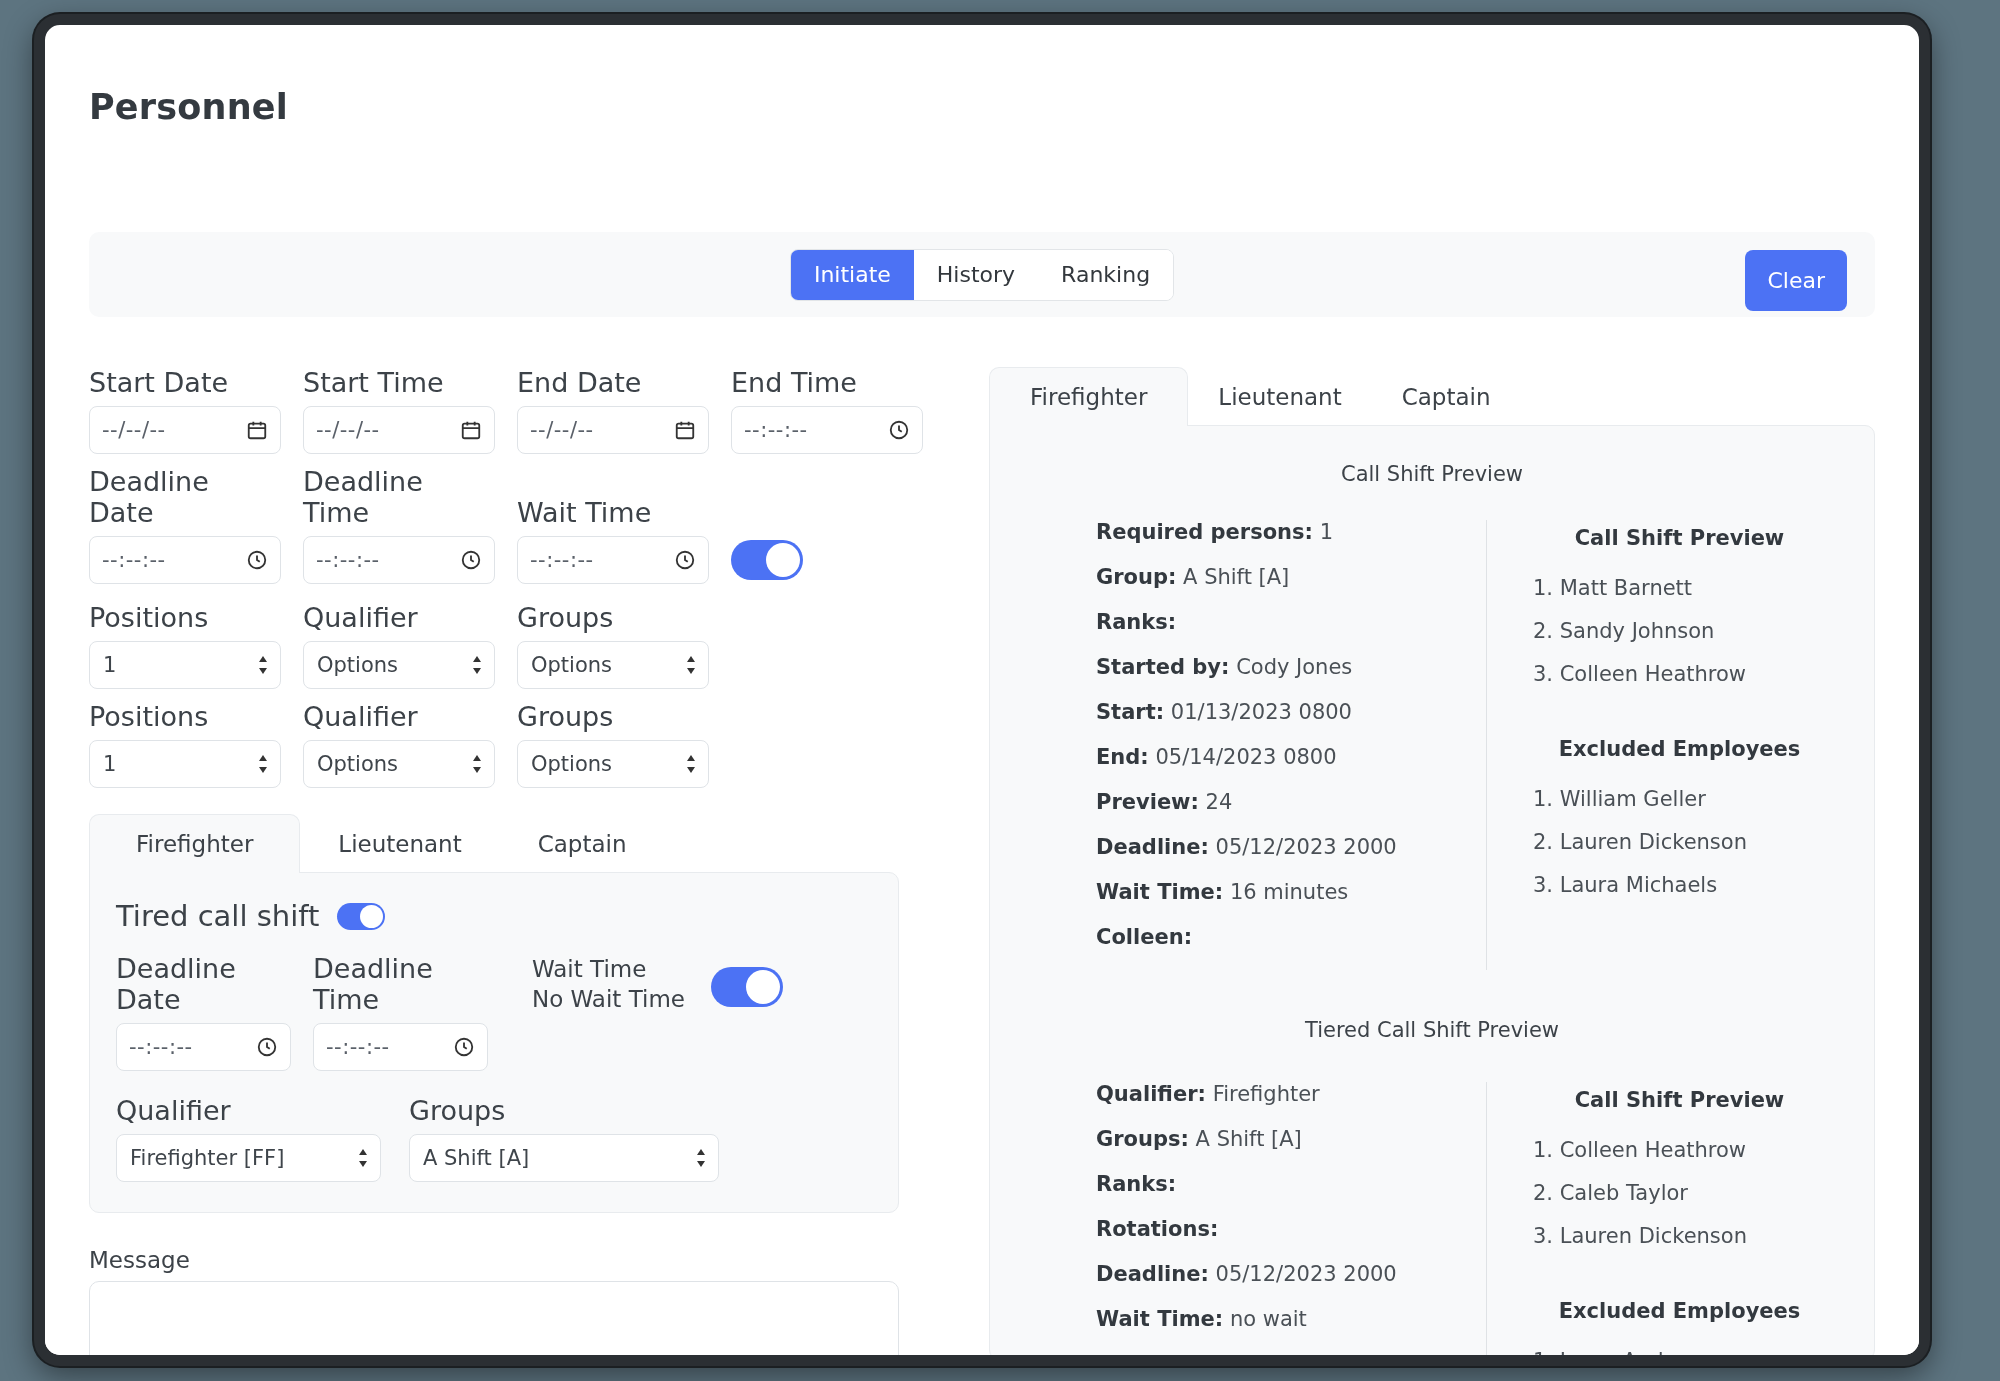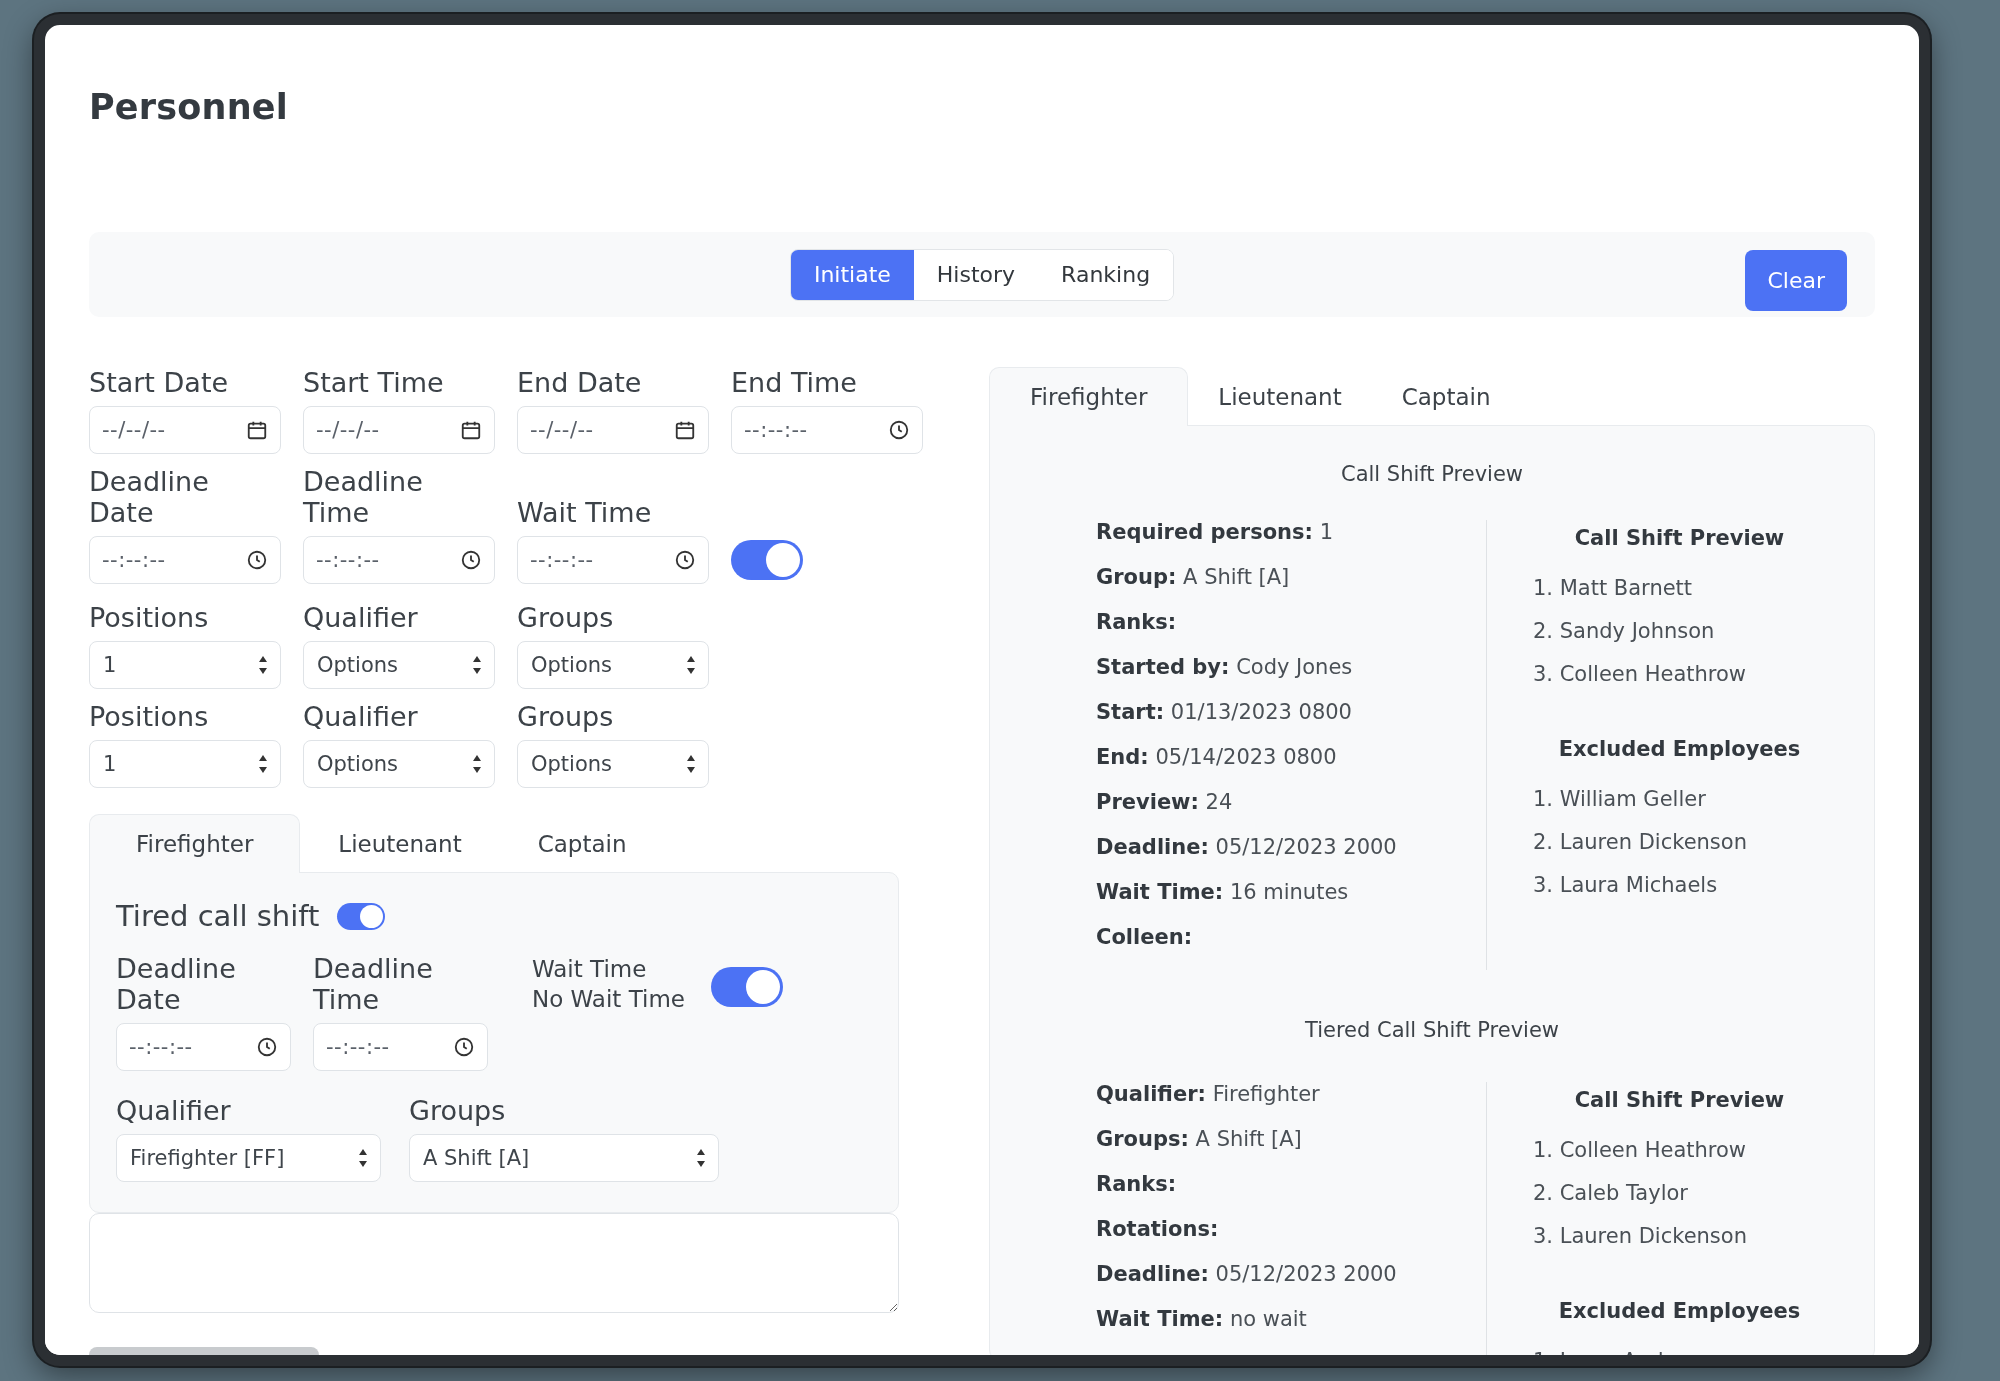--- a/index.html
+++ b/index.html
@@ -412,20 +412,21 @@
                     <svg viewBox="0 0 12 22">
                       <path d="M6 2 L10 8 L2 8 Z" fill="#333"></path>
                       <path d="M6 20 L10 14 L2 14 Z" fill="#333"></path>
                     </svg>
                   </span>
             </div>
           </div>
         </div>
       </div>
 
+      <div class="msg-label">Message</div>
       <textarea class="msg-box" style=""></textarea>
       <div><button class="send-btn">Send Now</button></div>
     </div>
 
     <div class="right-col">
       <div class="rtabs">
         <button class="rtab active">Firefighter</button>
         <button class="rtab">Lieutenant</button>
         <button class="rtab">Captain</button>
       </div>

